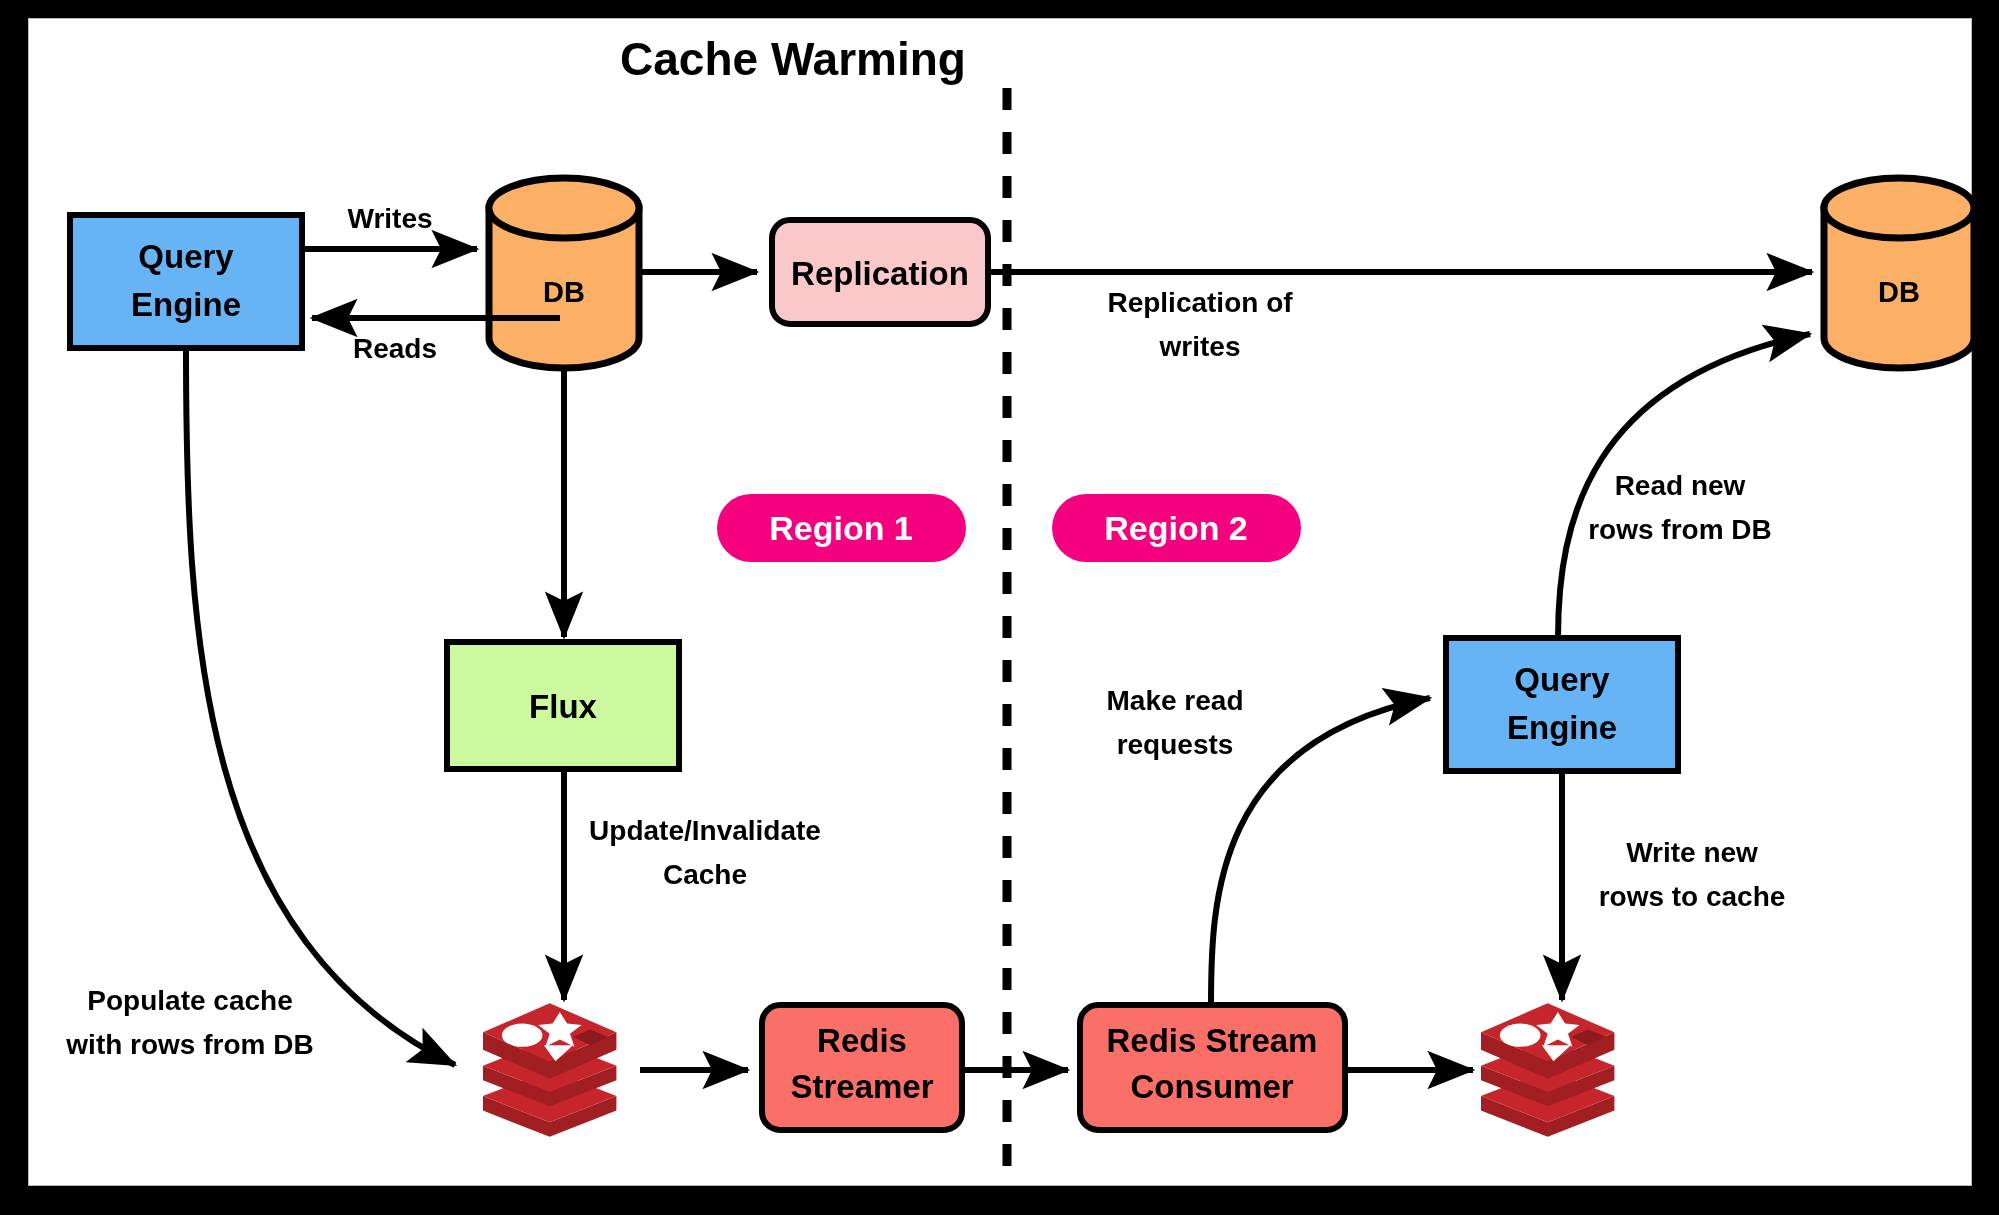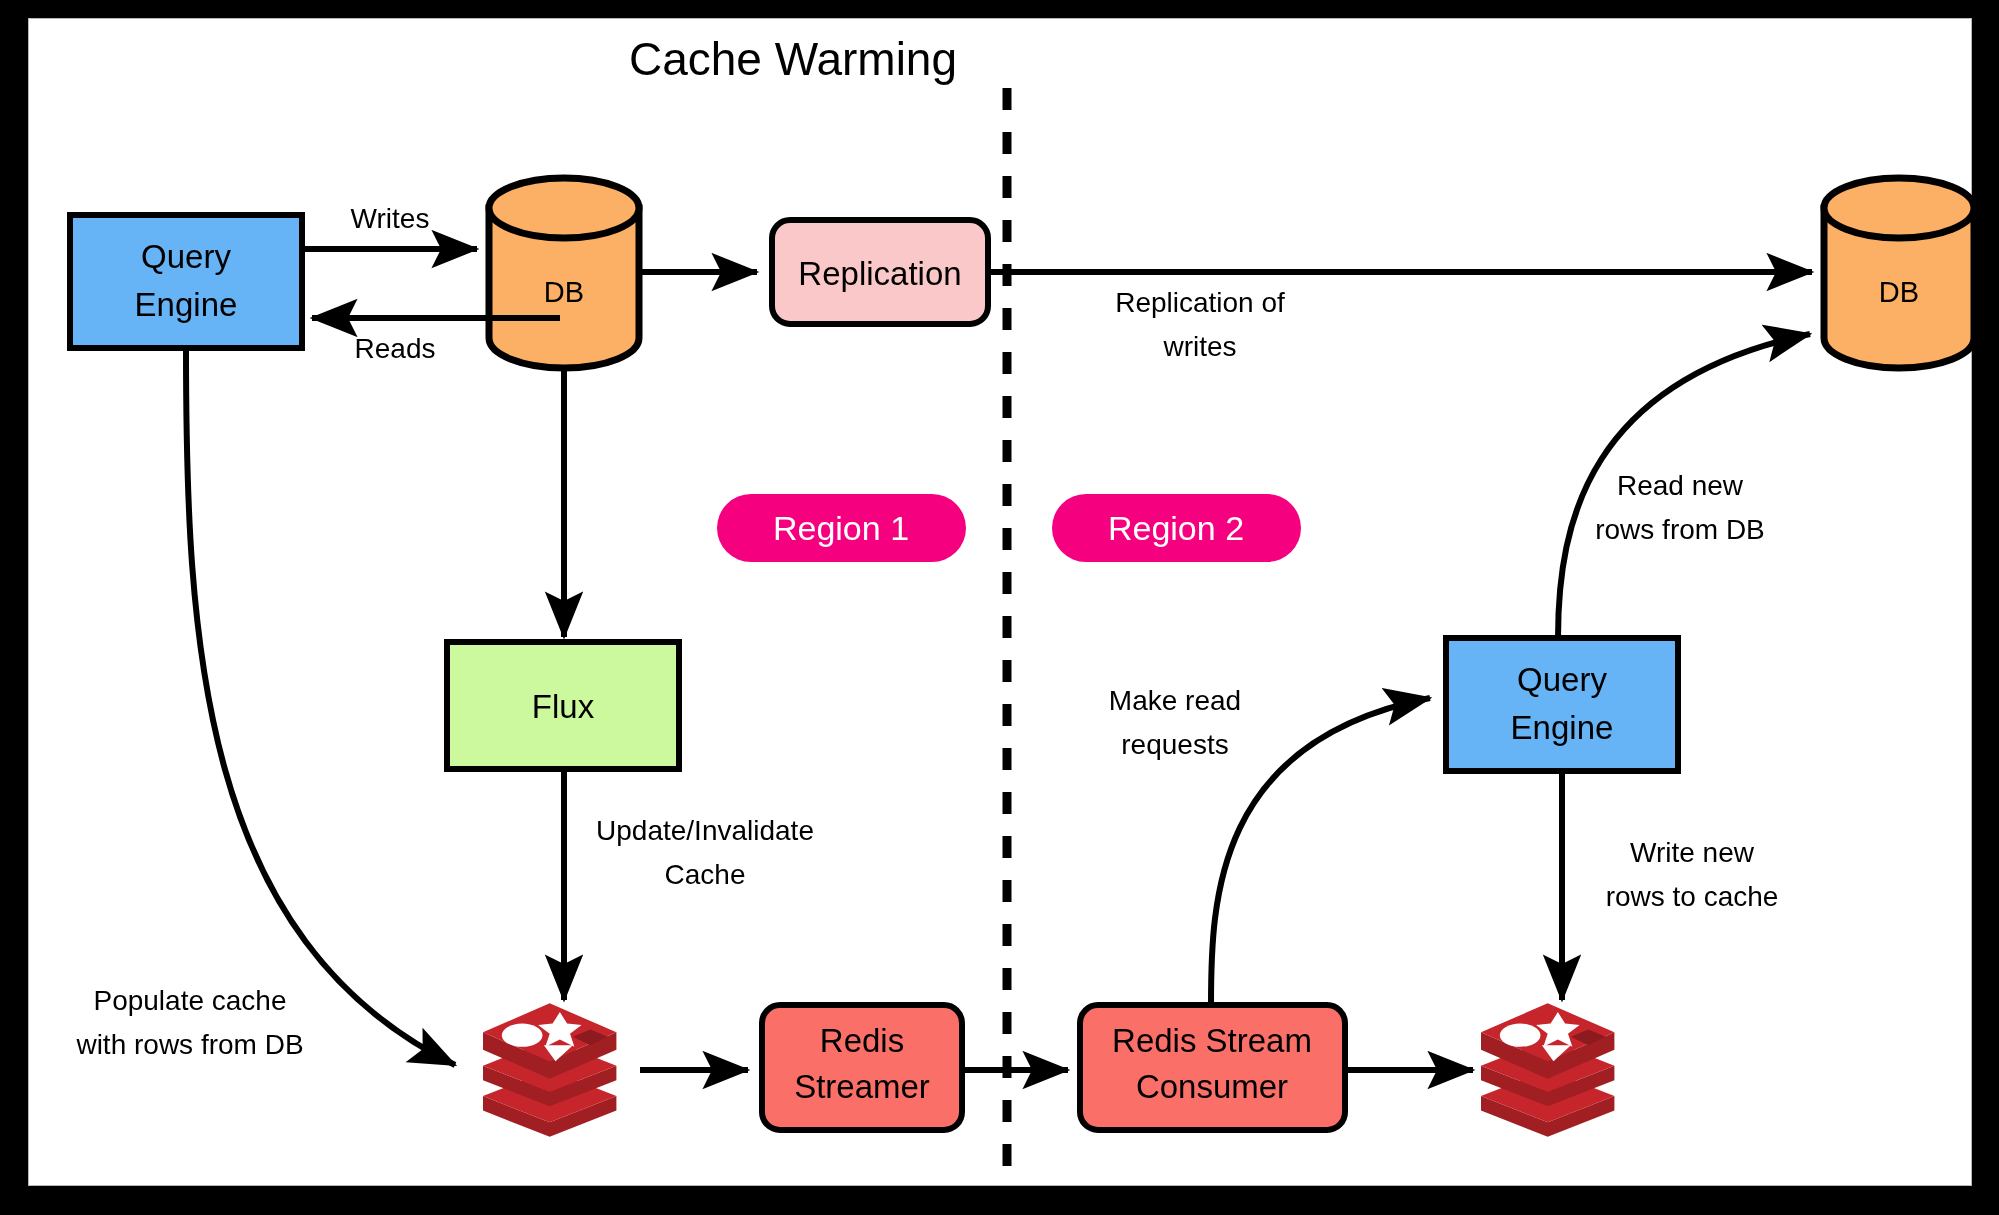--- a/index.html
+++ b/index.html
@@ -7,20 +7,21 @@
     padding: 0;
     background: #000000;
     font-family: "Liberation Sans", sans-serif;
   }
   #stage {
     position: relative;
     width: 1999px;
     height: 1215px;
     background: #000000;
     overflow: hidden;
+    font-weight: bold;
   }
   #canvas {
     position: absolute;
     left: 28px;
     top: 18px;
     width: 1944px;
     height: 1168px;
     background: #ffffff;
     border: 1px solid #b8b8b8;
     box-sizing: border-box;

